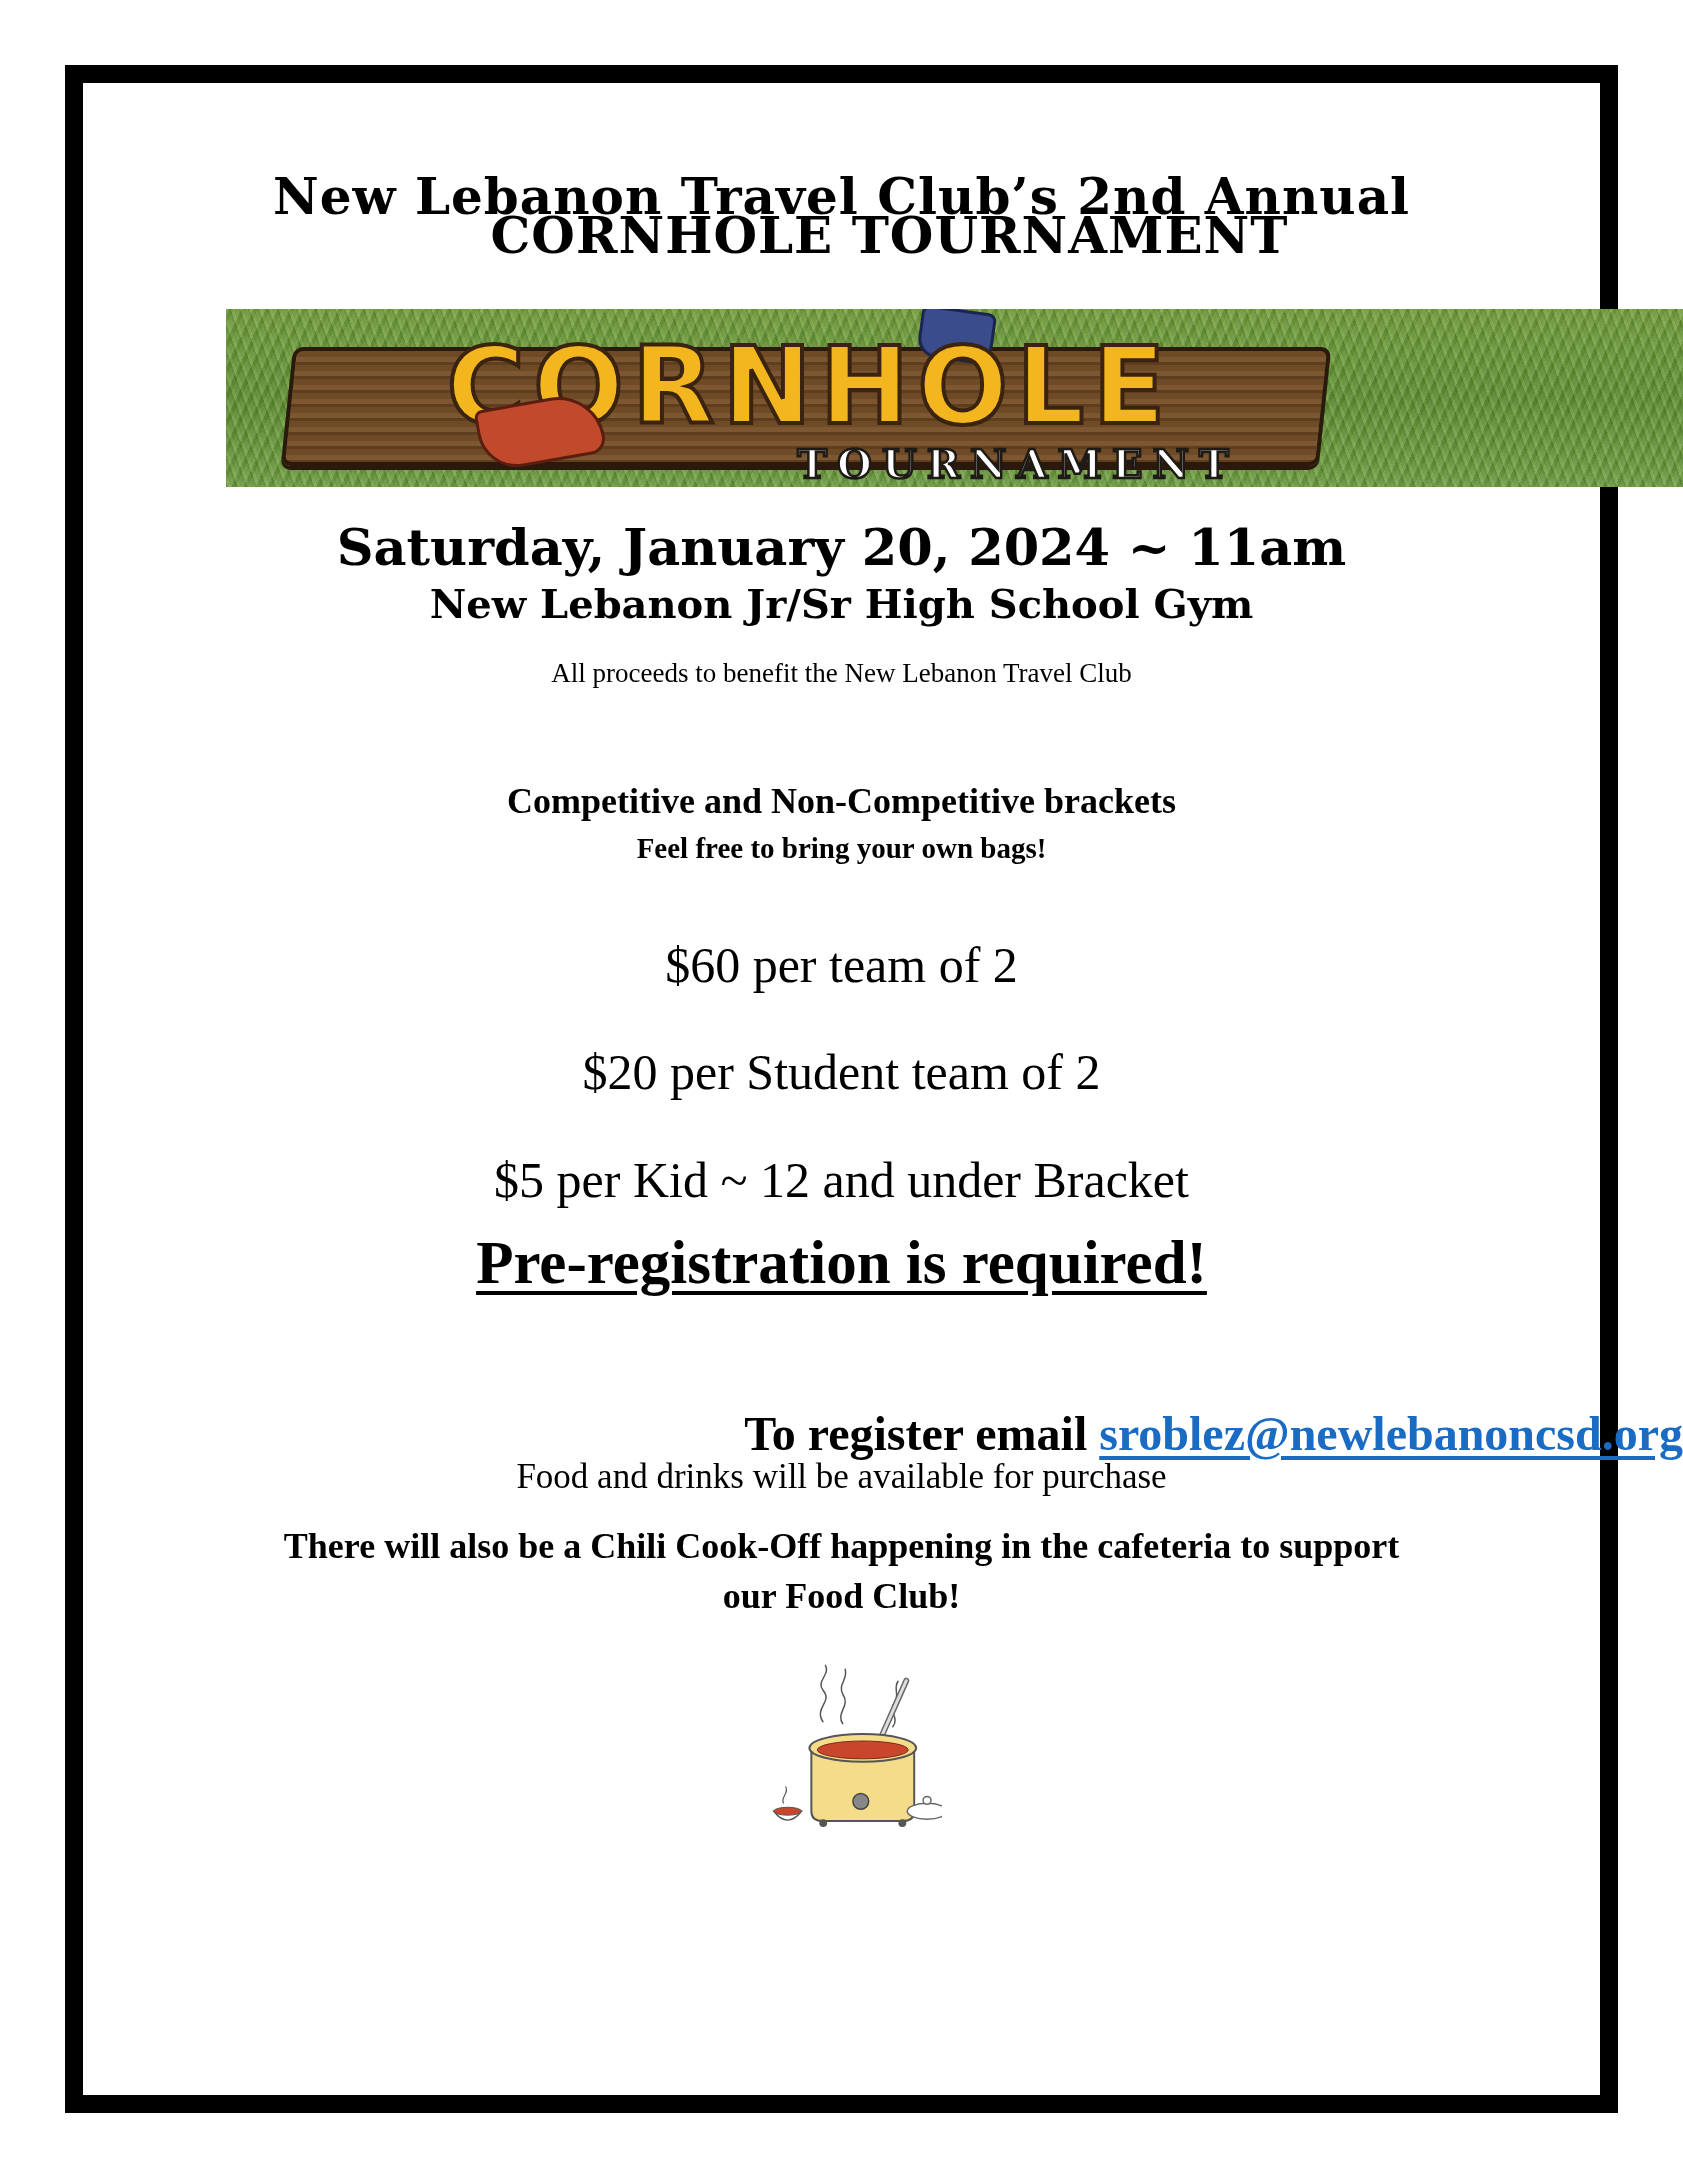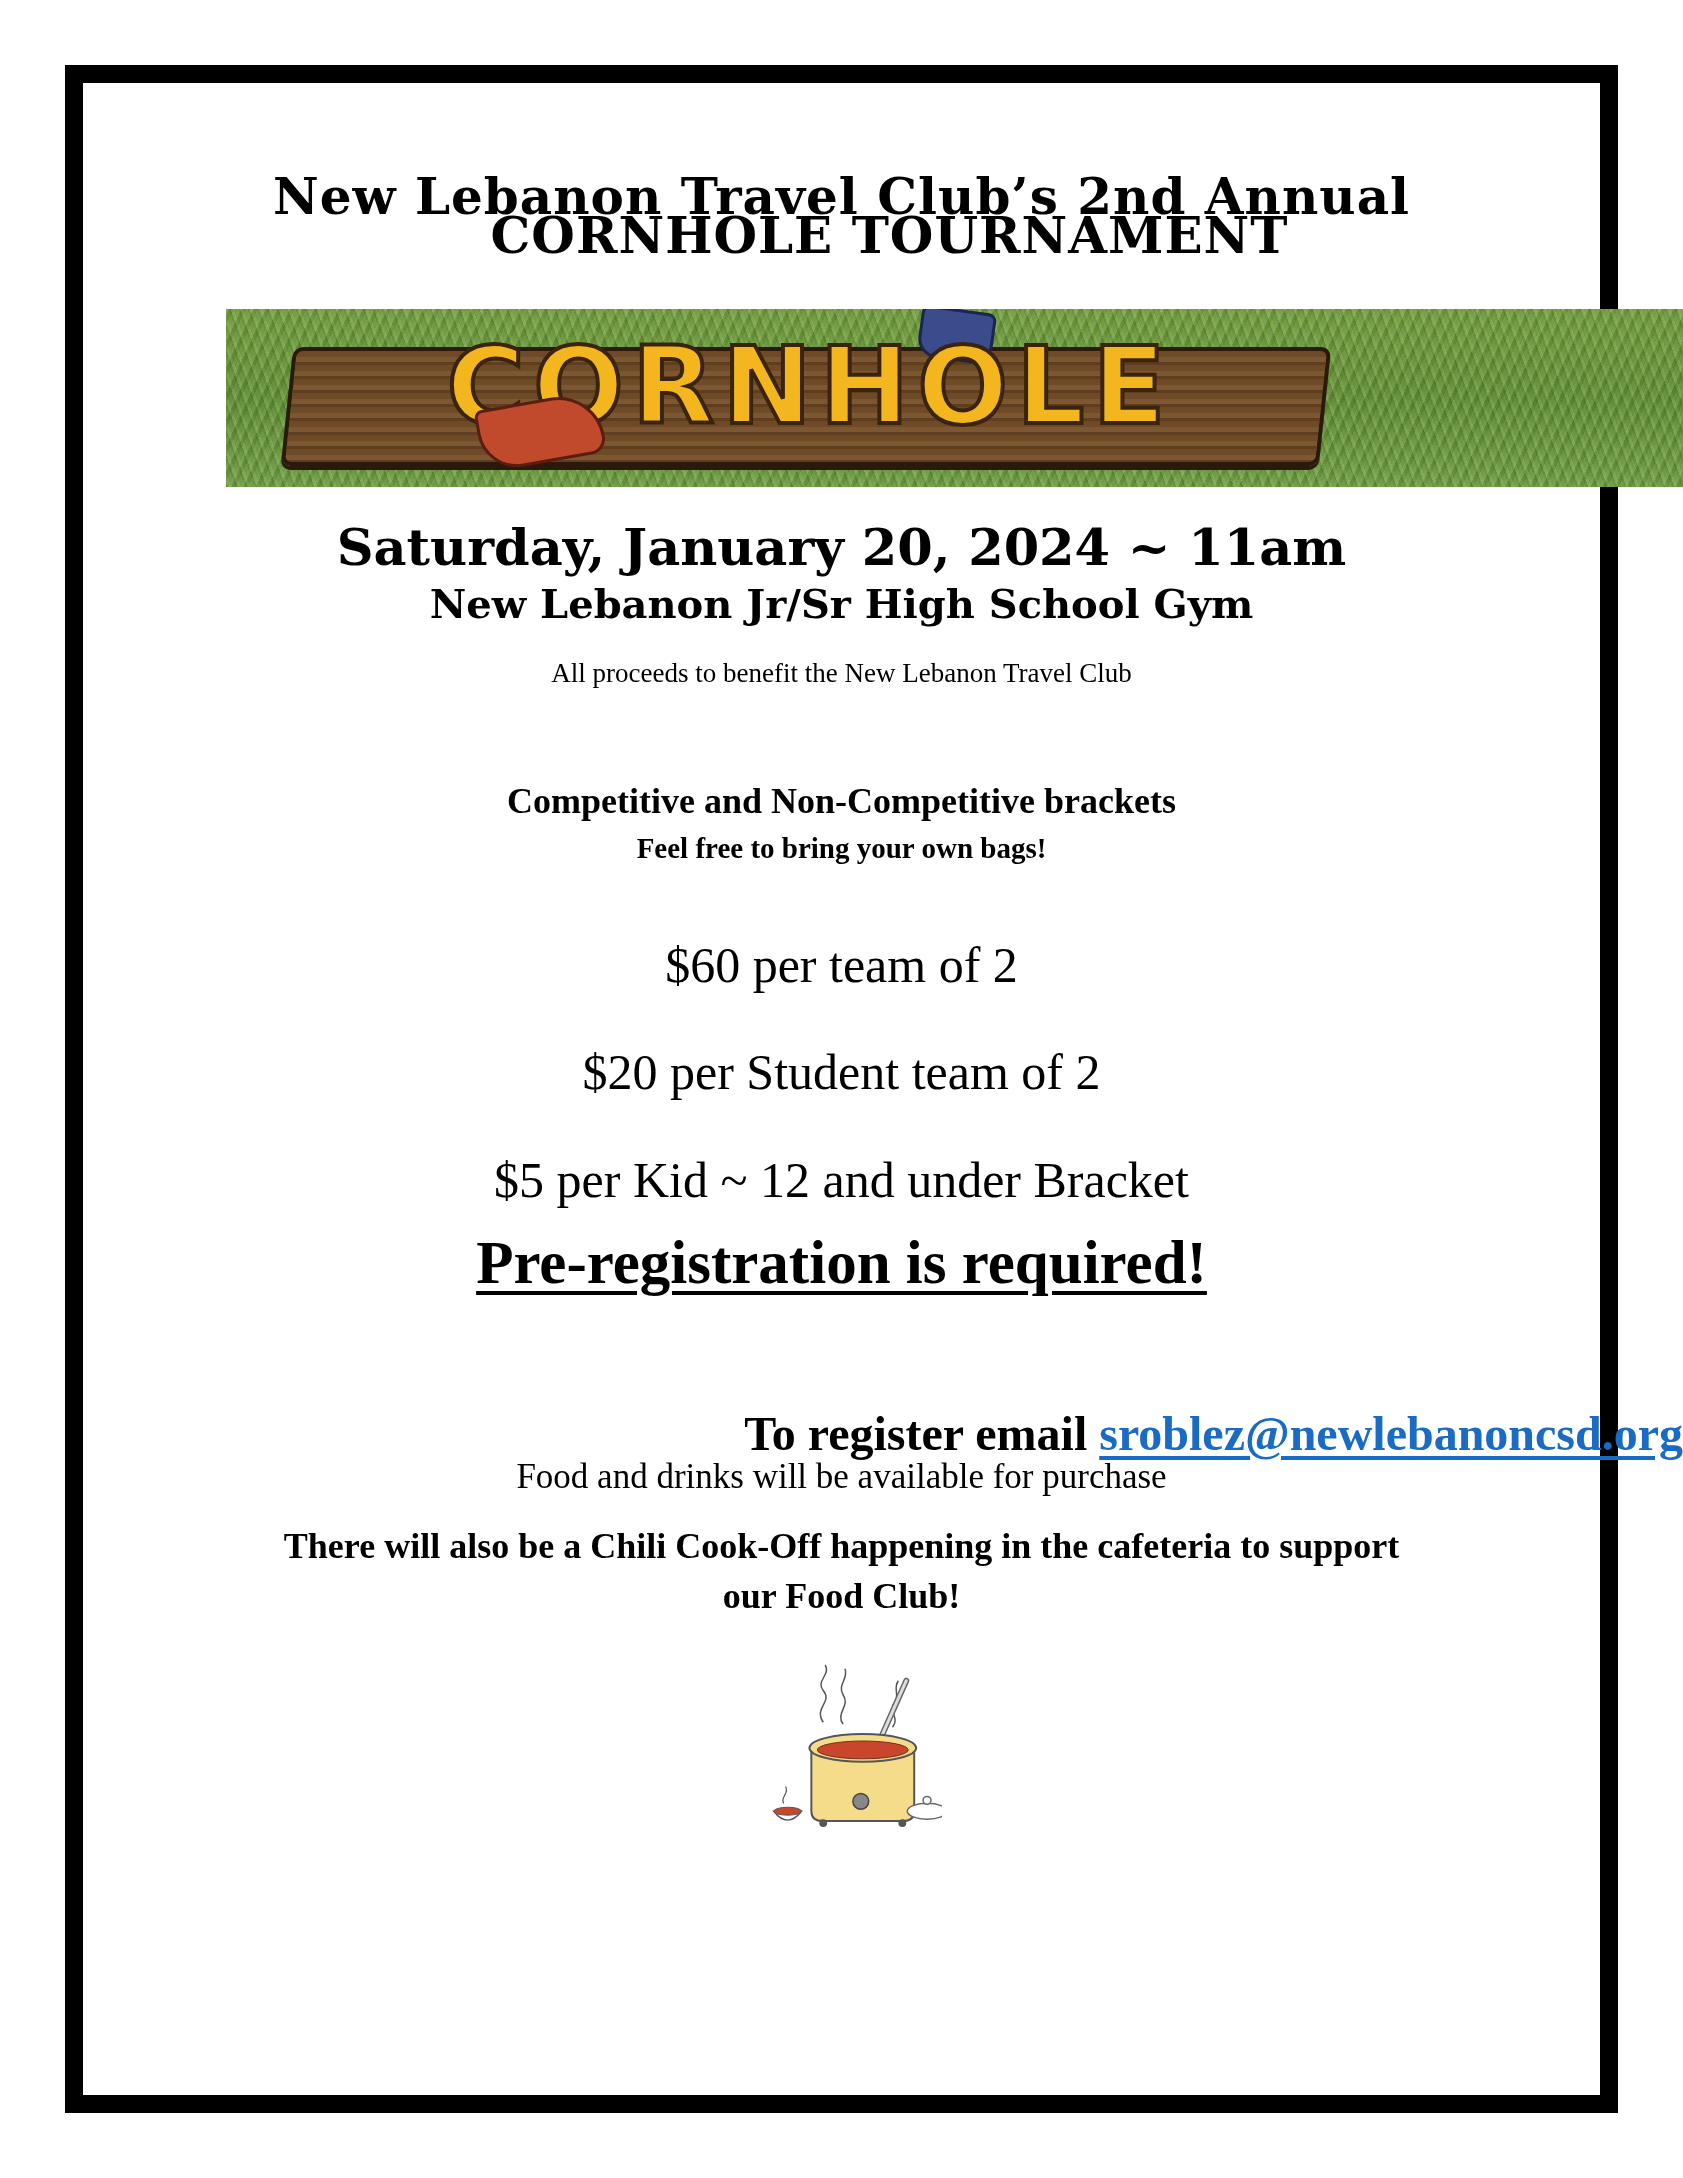--- a/index.html
+++ b/index.html
@@ -52,20 +52,21 @@
 <div class="frame"></div>
 
 <div class="line heavy t1">New Lebanon Travel Club’s 2nd Annual</div>
 <div class="line heavy t2">CORNHOLE TOURNAMENT</div>
 
 <div class="banner">
   <div class="board"></div>
   <div class="bag-blue"></div>
   <div class="board-word">CORNHOLE</div>
   <div class="bag-red"></div>
+  <div class="sub-word">TOURNAMENT</div>
 </div>
 
 <div class="line heavy date">Saturday, January 20, 2024 ~ 11am</div>
 <div class="line heavy gym">New Lebanon Jr/Sr High School Gym</div>
 <div class="line serif proceeds">All proceeds to benefit the New Lebanon Travel Club</div>
 <div class="line serif comp">Competitive and Non-Competitive brackets</div>
 <div class="line serif bags">Feel free to bring your own bags!</div>
 
 <div class="line serif p60">$60 per team of 2</div>
 <div class="line serif p20">$20 per Student team of 2</div>

